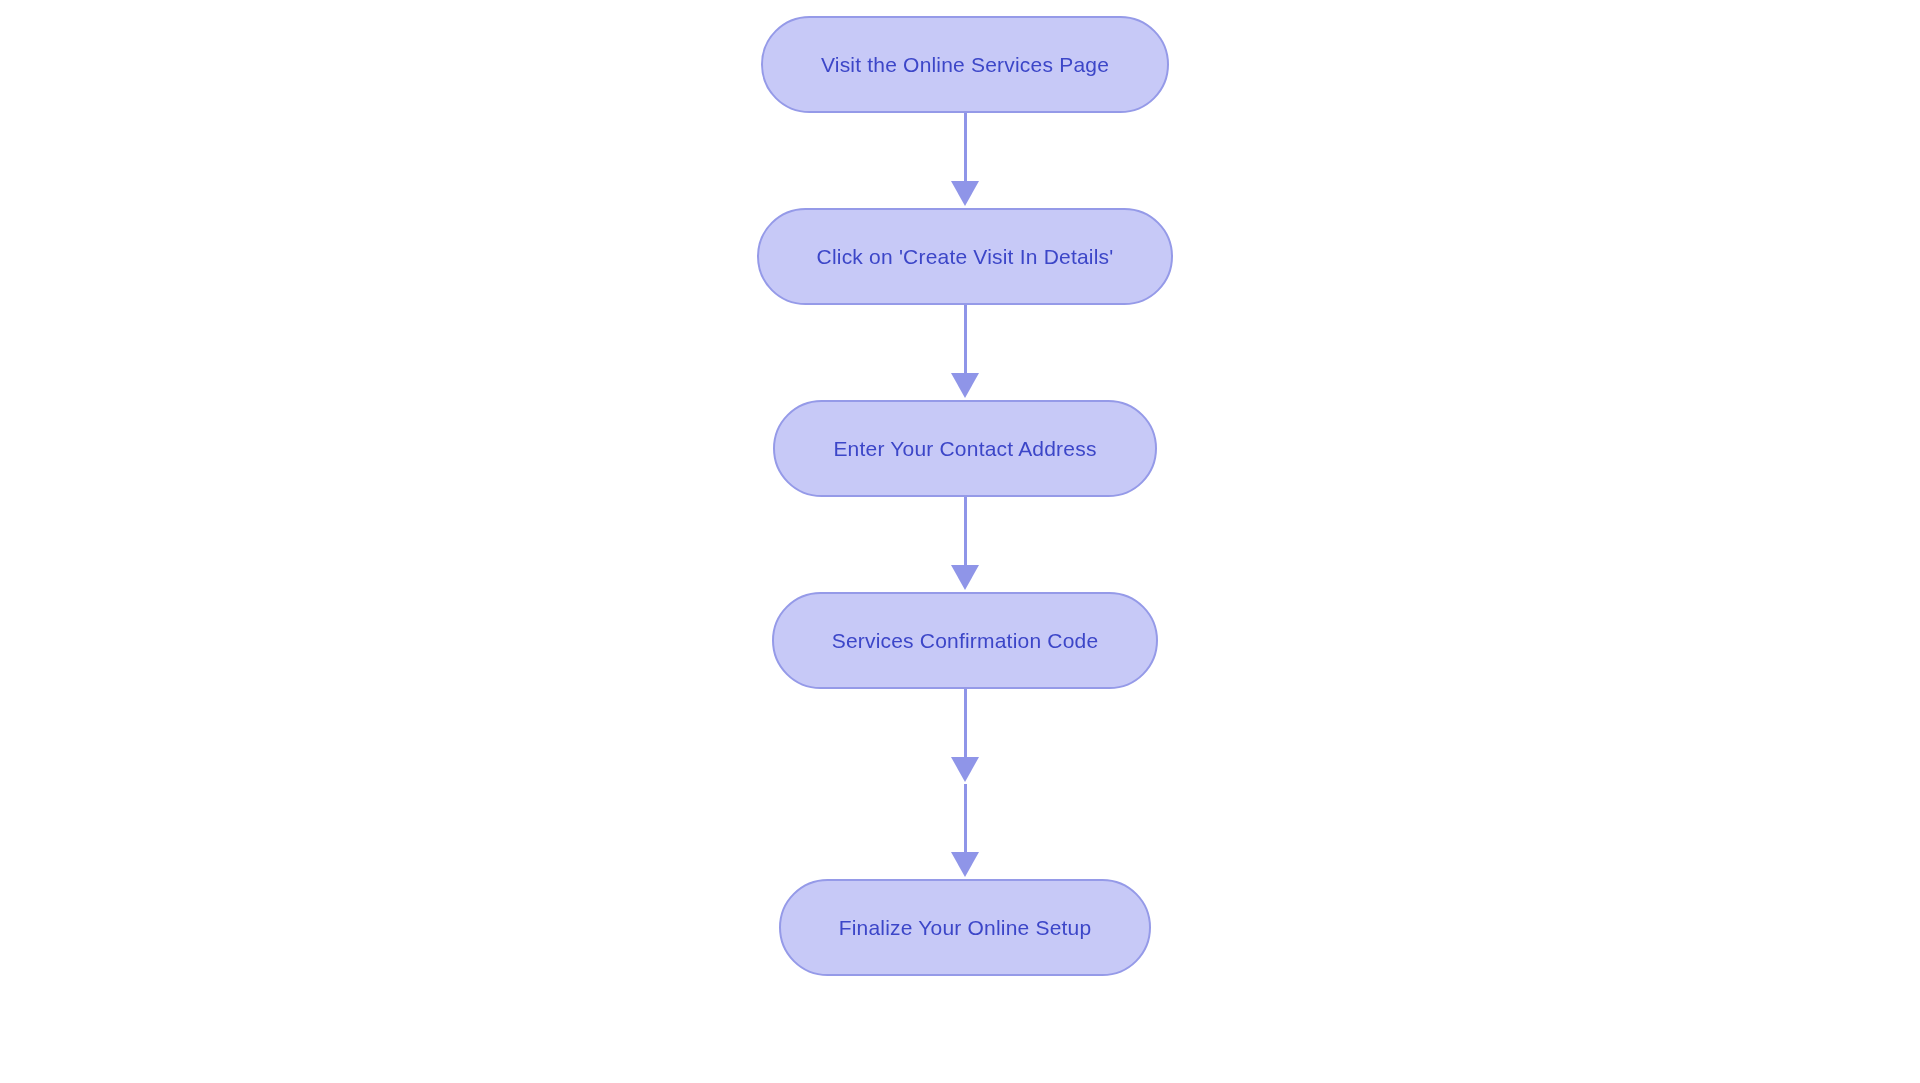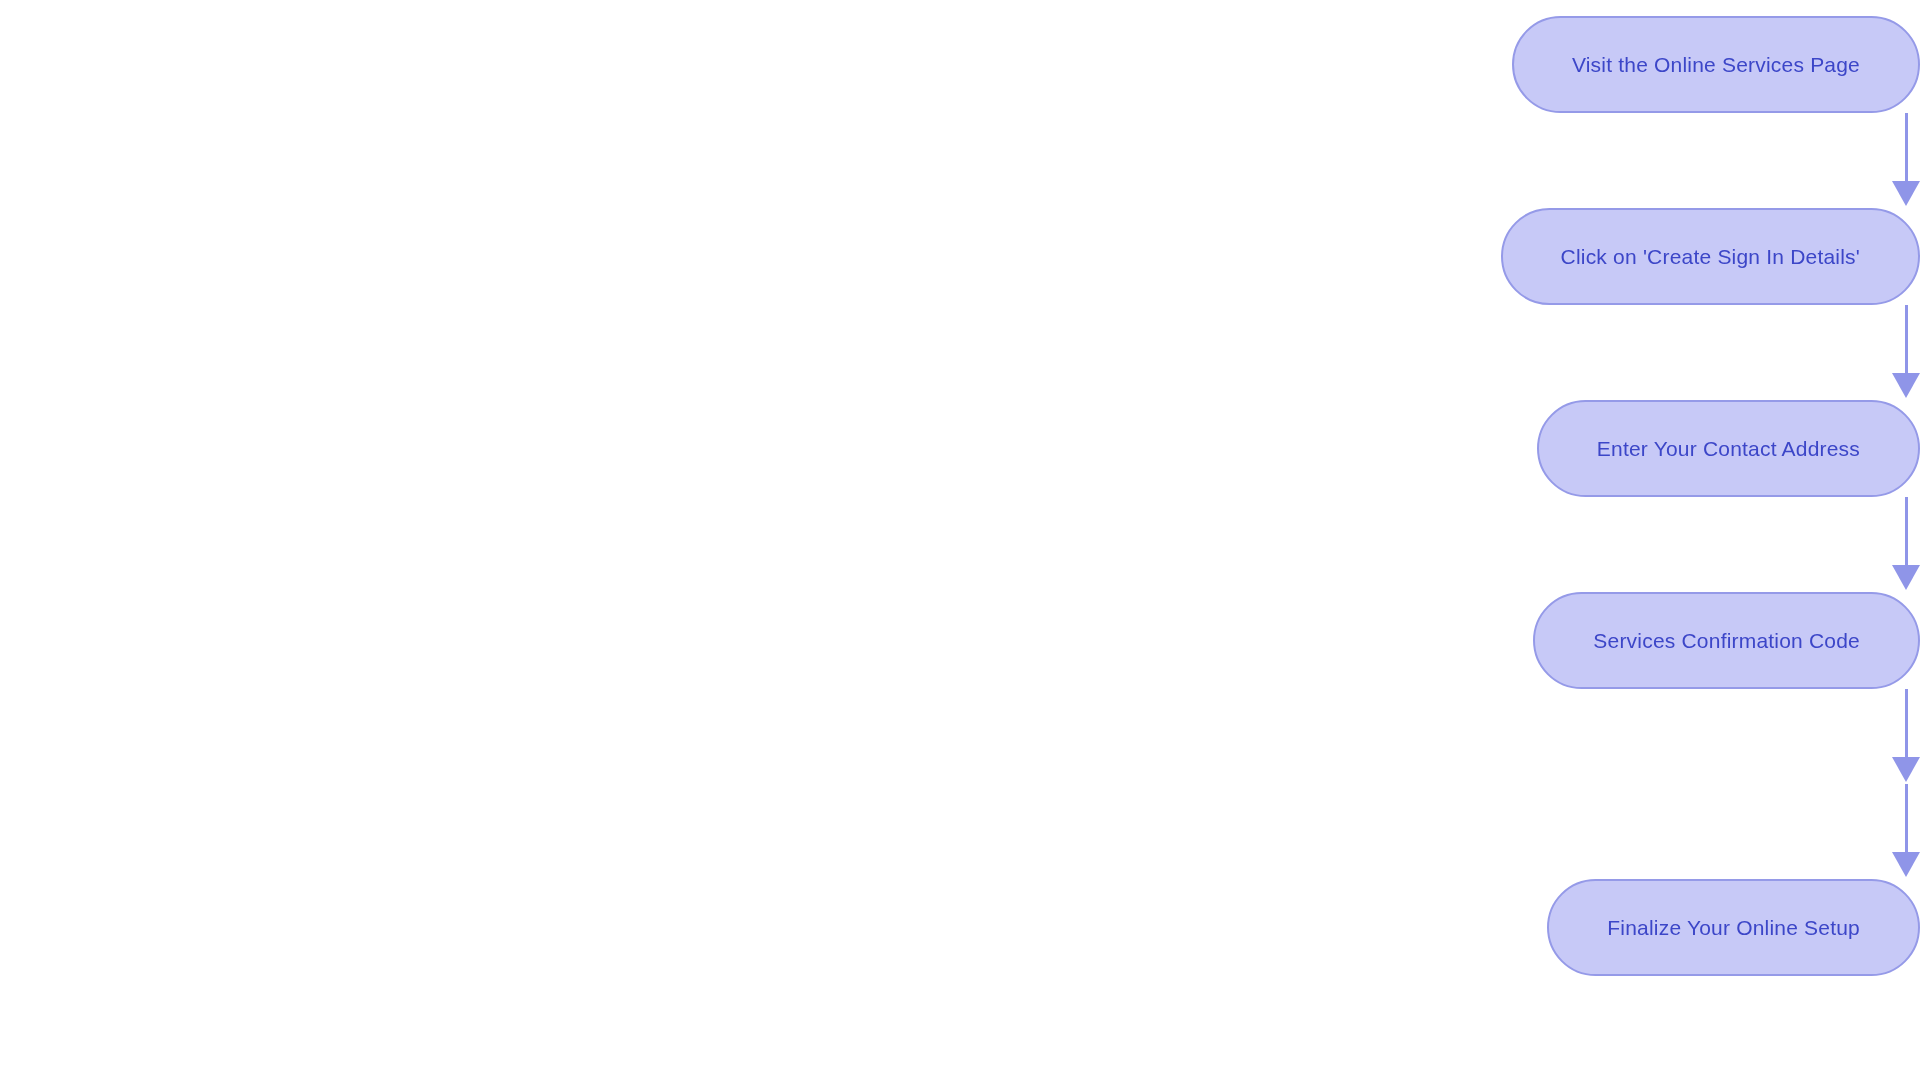--- a/index.html
+++ b/index.html
@@ -22,21 +22,21 @@
     overflow: hidden;
   }
   .flowchart {
     position: absolute;
     left: 0;
     top: 0;
     width: 1920px;
     height: 1083px;
     display: flex;
     flex-direction: column;
-    align-items: flex-end;
+    align-items: center;
     padding-top: 16px;
     padding-left: 10px; 
   }
   .flow-node {
     height: 97px;
     min-height: 97px;
     padding: 0 58px;
     border-radius: 48.5px;
     background: var(--node-fill);
     border: 2px solid var(--node-border);
@@ -77,21 +77,21 @@
   <div class="flow-node">
     <span>Visit the Online Services Page</span>
   </div>
 
   <div class="flow-arrow">
     <div class="shaft"></div>
     <div class="head"></div>
   </div>
 
   <div class="flow-node">
-    <span>Click on 'Create Sign In Details'</span>
+    <span>Click on 'Create Visit In Details'</span>
   </div>
 
   <div class="flow-arrow">
     <div class="shaft"></div>
     <div class="head"></div>
   </div>
 
   <div class="flow-node">
     <span>Enter Your Contact Address</span>
   </div>

